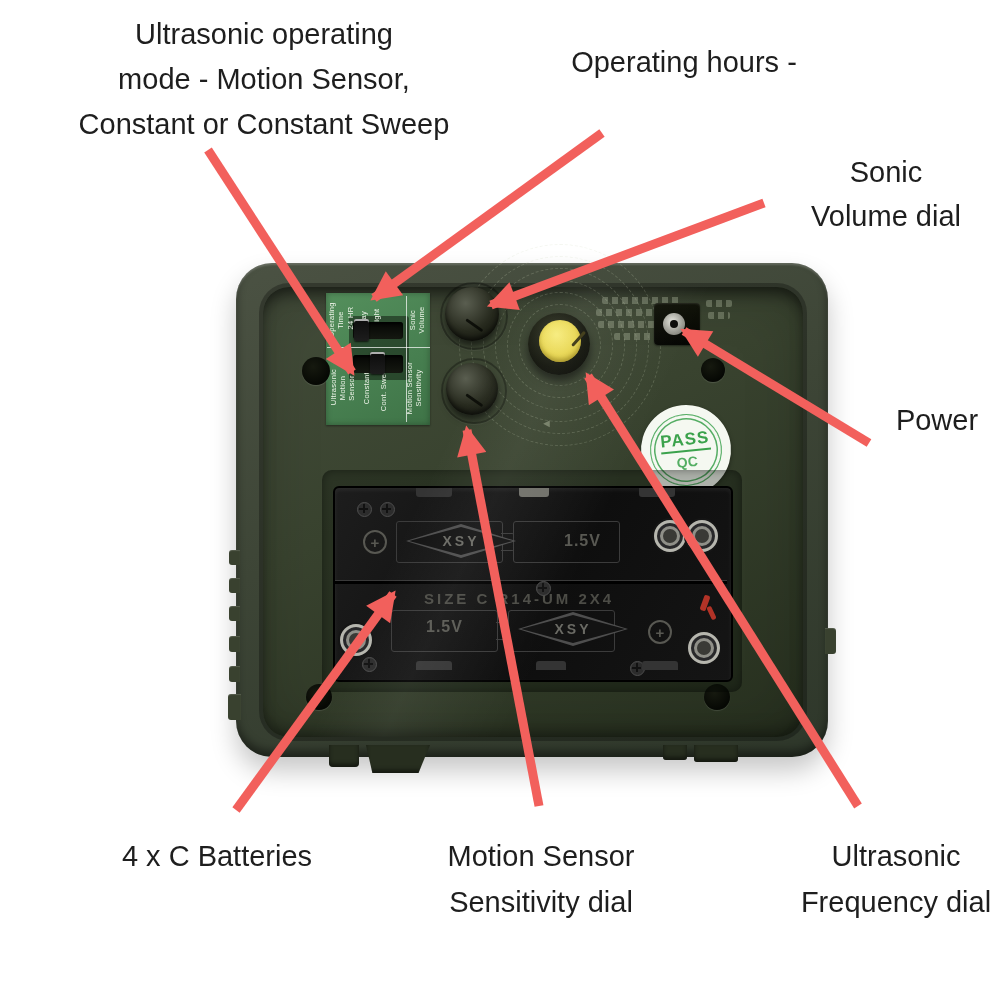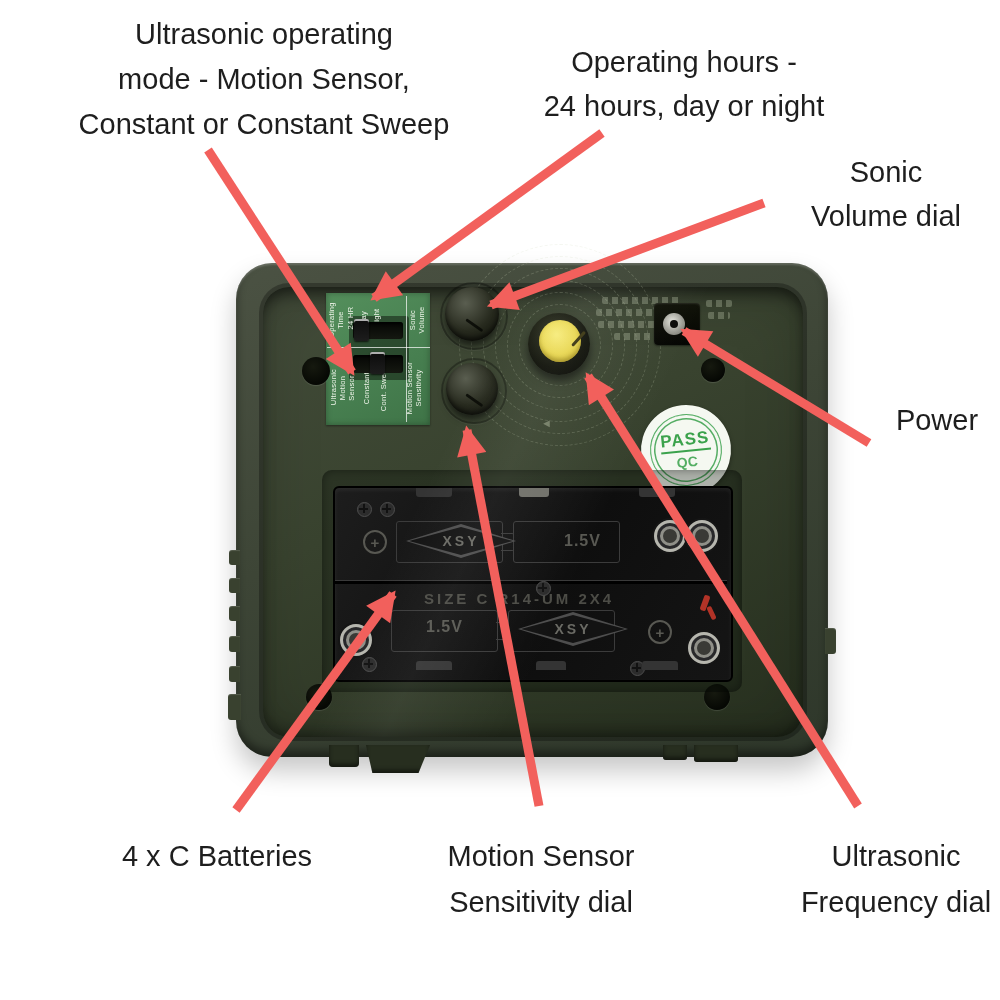--- a/index.html
+++ b/index.html
@@ -246,21 +246,20 @@
   </svg>
 
   <div class="callout" style="left:3px;top:12px;width:450px;line-height:45px;">
     <div>Ultrasonic operating</div>
     <div>mode - Motion Sensor,</div>
     <div>Constant or Constant Sweep</div>
   </div>
 
   <div class="callout" style="left:448px;top:40px;width:400px;">
     <div>Operating hours -</div>
-    <div>24 hours, day or night</div>
   </div>
 
   <div class="callout" style="left:725px;top:150px;width:250px;">
     <div>Sonic</div>
     <div>Volume dial</div>
   </div>
 
   <div class="callout" style="left:825px;top:398px;width:152px;">
     <div>Power</div>
   </div>

